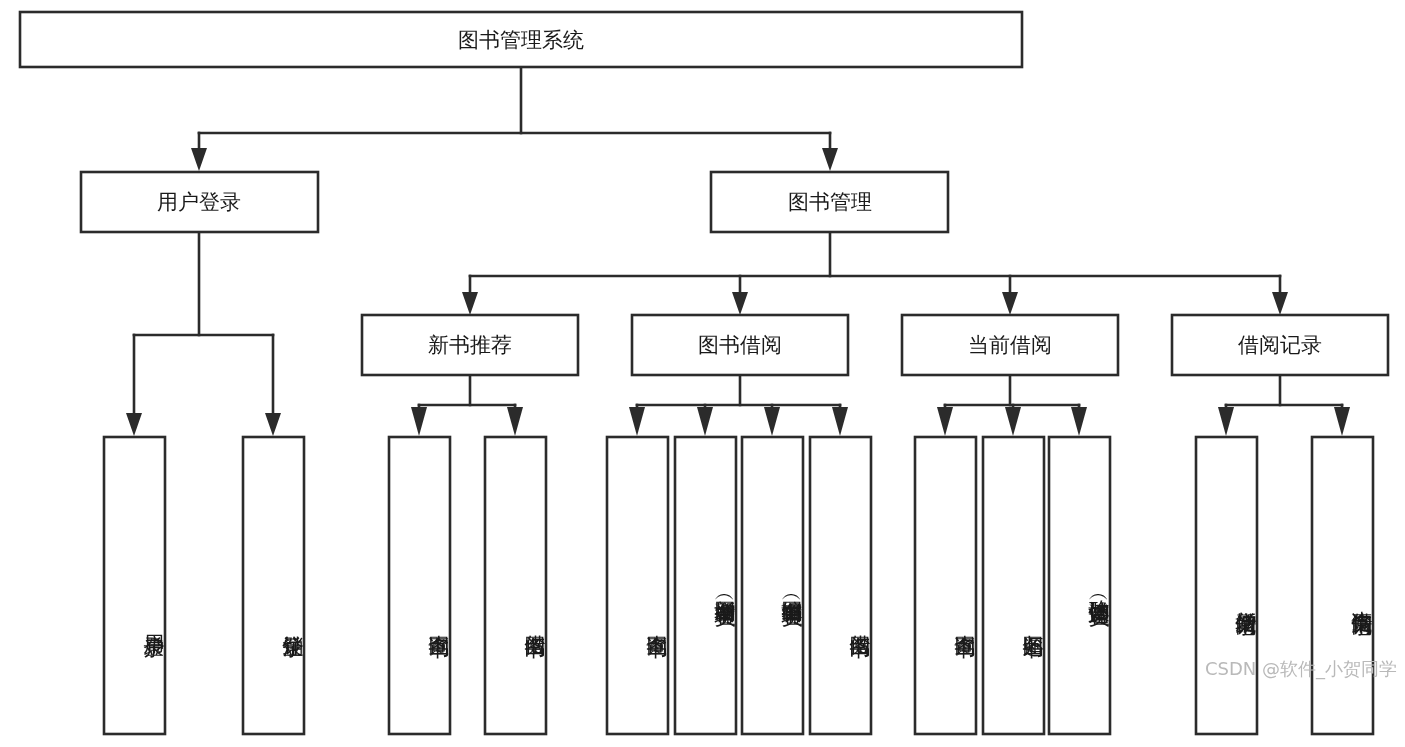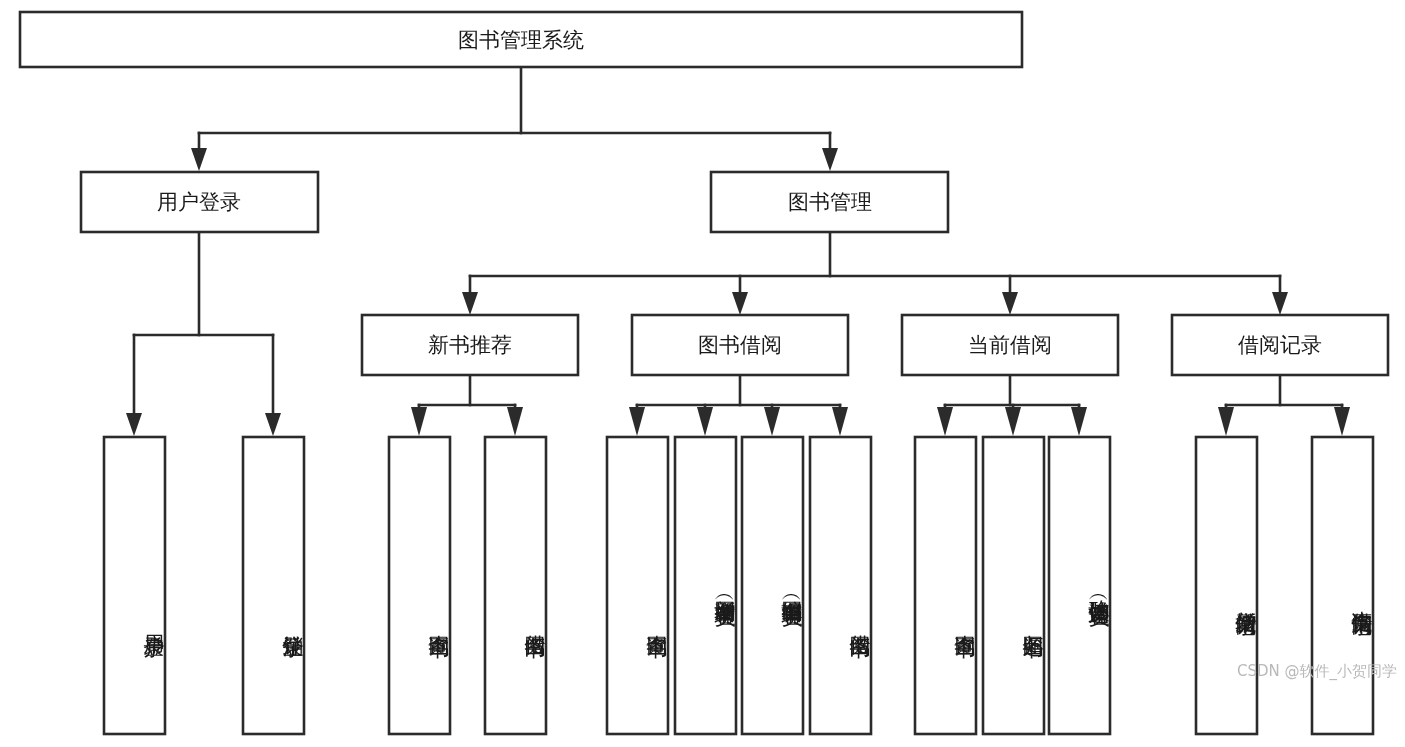--- a/index.html
+++ b/index.html
@@ -62,21 +62,21 @@
     align-items: flex-start;
     justify-content: center;
     white-space: nowrap;
     pointer-events: none;
   }
   .watermark {
     position: absolute;
     right: 8px;
     bottom: 6px;
     font-family: "DejaVu Sans", "Liberation Sans", sans-serif;
-    font-size: 15px;
+    font-size: 18px;
     color: #b9b9b9;
     white-space: nowrap;
     pointer-events: none;
   }
 </style>
 </head>
 <body>
 
 <div id="diagram-root">
 

